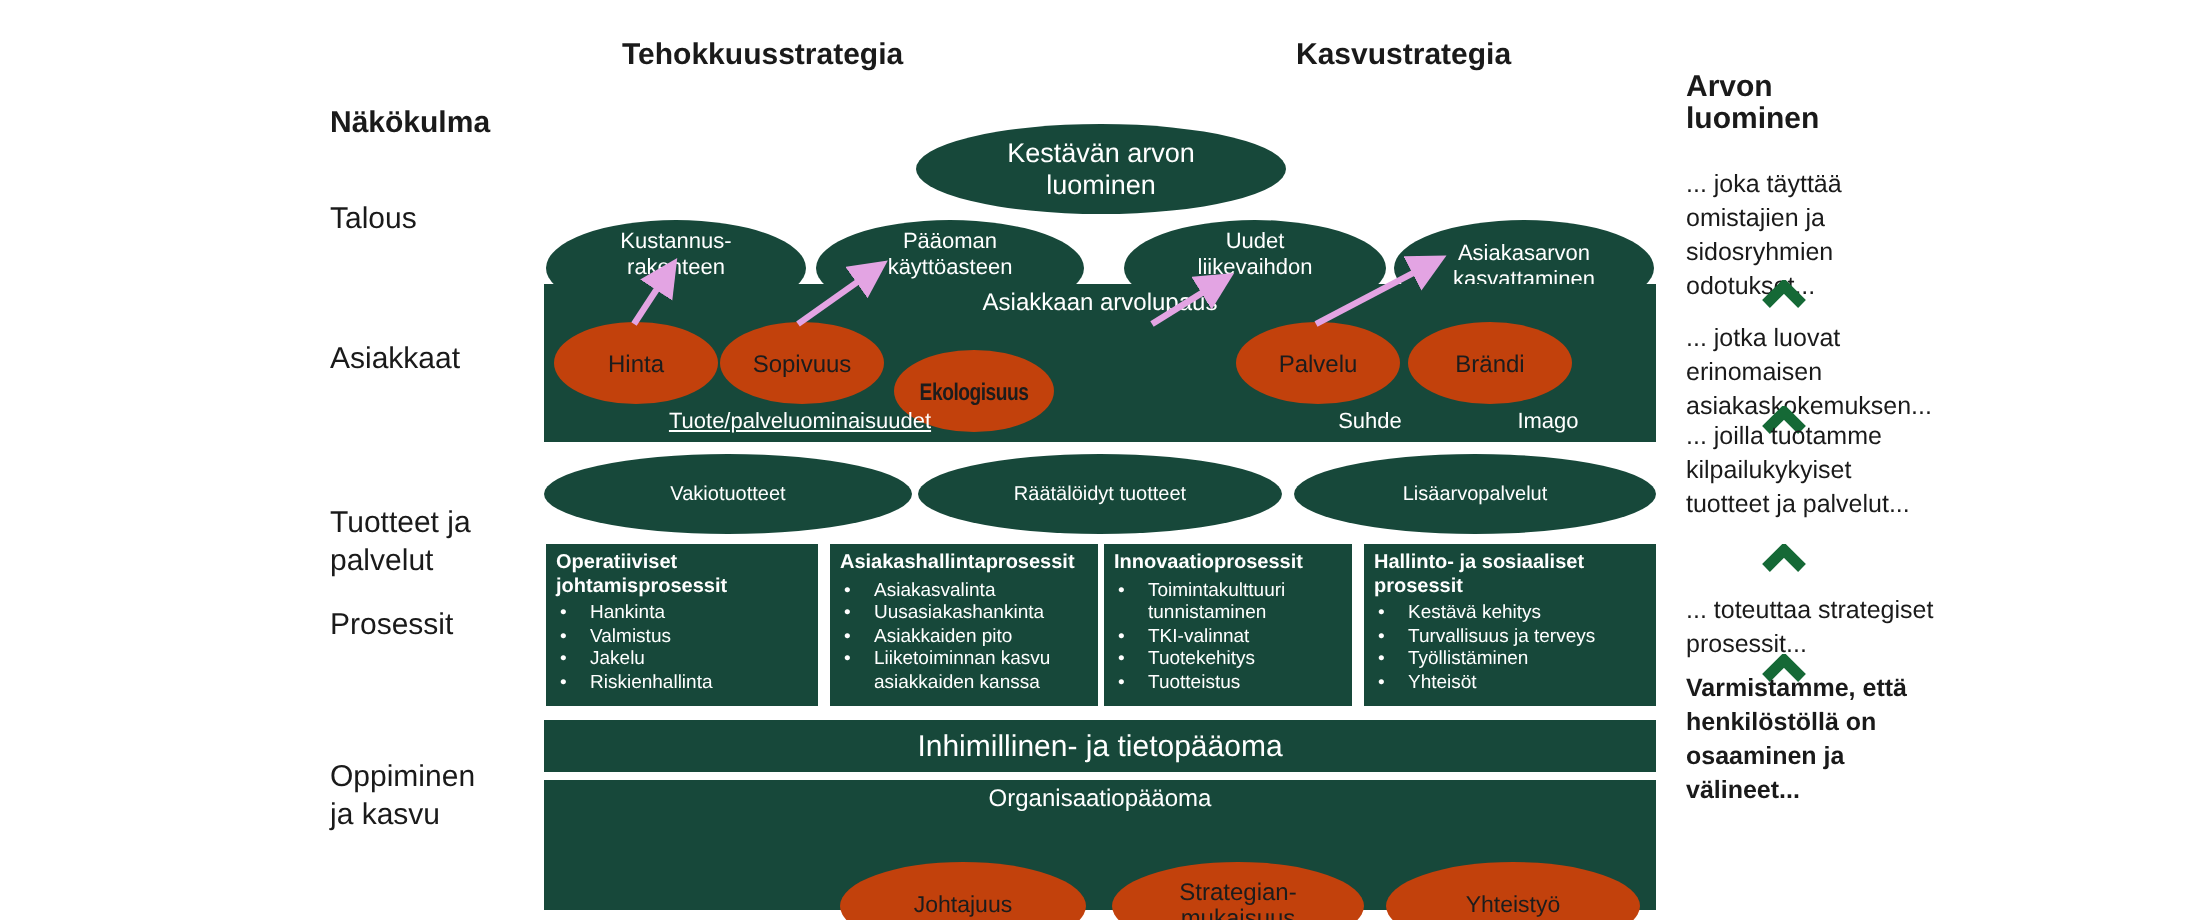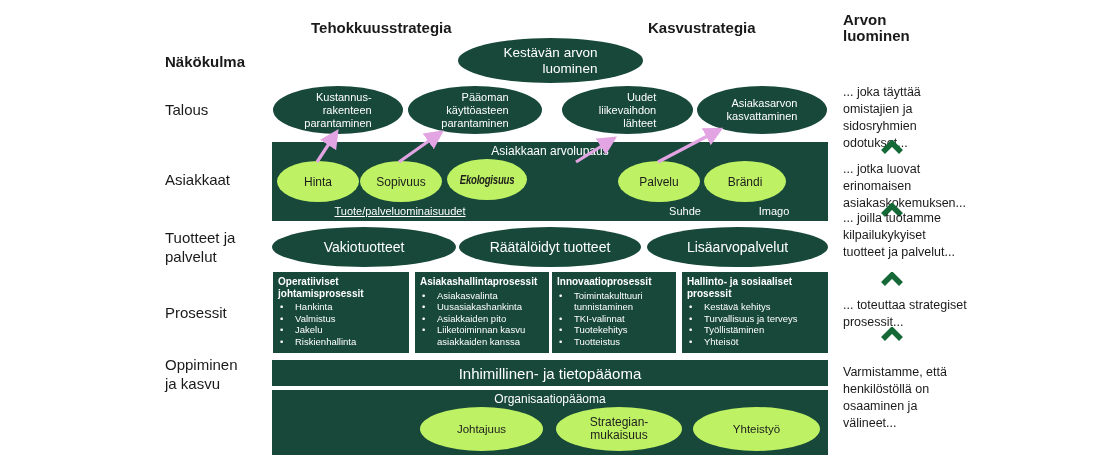--- a/index.html
+++ b/index.html
@@ -1,33 +1,33 @@
 <!DOCTYPE html>
 <html><head>
 <meta charset="utf-8">
 <style>
   html,body{margin:0;padding:0;background:#ffffff;}
   .canvas{
     position:relative;width:1100px;height:460px;background:#ffffff;overflow:hidden;
     font-family:"Liberation Sans", sans-serif;color:#1a1a1a;
   }
   .abs{position:absolute;}
-  .pre{white-space:pre-line;}
+  .pre{white-space:pre-line;margin-top:24px;}
   .hdr{font-weight:bold;font-size:15px;line-height:16px;}
   .rowlabel{font-size:15px;line-height:19px;}
   .de{ 
     background:#17483A;border-radius:50%;color:#ffffff;
-    display:flex;align-items:center;justify-content:center;text-align:right;
+    display:flex;align-items:center;justify-content:center;text-align:center;
   }
   .de.fin{font-size:11px;line-height:13px;}
   .de.top{font-size:13.5px;line-height:16px;}
-  .de.prod{font-size:14px;}
+  .de.prod{font-size:10px;}
   .gbox{background:#17483A;color:#ffffff;}
   .we{ 
-    position:absolute;background:#bef264;border-radius:50%;color:#1c1c1c;
+    position:absolute;background:#c2410c;border-radius:50%;color:#1c1c1c;
     display:flex;align-items:center;justify-content:center;text-align:center;
     font-size:12px;line-height:12px;
   }
   .cond{transform:scaleX(0.8);font-weight:600;letter-spacing:-0.3px;}
   .boxtitle{position:absolute;left:0;right:0;text-align:center;color:#fff;font-size:12px;top:2px;}
   .grouplabel{position:absolute;color:#fff;font-size:11px;transform:translateX(-50%);white-space:nowrap;}
   .pbox{background:#17483A;color:#fff;padding:4px 3px 2px 5px;box-sizing:border-box;}
   .pbox .ptitle{font-weight:bold;font-size:10px;line-height:11.5px;margin-bottom:2px;}
   .pbox ul{list-style:none;margin:0;padding:0;}
   .pbox li{position:relative;font-size:9.5px;line-height:11.5px;padding-left:17px;}
@@ -68,21 +68,21 @@
   <div class="abs de fin pre" style="left:562px;top:86px;width:131px;height:48px;">Uudet
 liikevaihdon
 lähteet</div>
   <div class="abs de fin pre" style="left:697px;top:86px;width:130px;height:48px;">Asiakasarvon
 kasvattaminen</div>
 
   <div class="abs gbox" style="left:272px;top:142px;width:556px;height:79px;">
     <div class="boxtitle">Asiakkaan arvolupaus</div>
     <div class="we" style="left:5px;top:19px;width:82px;height:41px;">Hinta</div>
     <div class="we" style="left:88px;top:19px;width:82px;height:41px;">Sopivuus</div>
-    <div class="we" style="left:175px;top:17px;width:80px;height:41px;font-style:italic;">
+    <div class="we" style="left:175px;top:33px;width:80px;height:41px;">
         <span class="cond">Ekologisuus</span>
       </div>
     <div class="we" style="left:346px;top:19px;width:82px;height:41px;">Palvelu</div>
     <div class="we" style="left:432px;top:19px;width:82px;height:41px;">Brändi</div>
     <div class="grouplabel" style="left:128px;top:63px;text-decoration:underline;">Tuote/palveluominaisuudet</div>
     <div class="grouplabel" style="left:413px;top:63px;">Suhde</div>
     <div class="grouplabel" style="left:502px;top:63px;">Imago</div>
   </div>
 
   <div class="abs de prod" style="left:272px;top:227px;width:184px;height:40px;">Vakiotuotteet</div>
@@ -153,21 +153,21 @@
     <svg width="24" height="14" viewBox="0 0 24 14">
         <path d="M3 12 L12 3 L21 12" stroke="#156936" stroke-width="5.5" fill="none"></path>
       </svg>
   </div>
   <div class="abs valtext" style="left:843px;top:297px;">... toteuttaa strategiset prosessit...</div>
   <div class="chev" style="left:880px;top:327px;">
     <svg width="24" height="14" viewBox="0 0 24 14">
         <path d="M3 12 L12 3 L21 12" stroke="#156936" stroke-width="5.5" fill="none"></path>
       </svg>
   </div>
-  <div class="abs valtext" style="left:843px;top:364px;">Varmistamme, että henkilöstöllä on osaaminen ja välineet...</div>
+  <div class="abs valtext" style="left:843px;top:336px;font-weight:bold;">Varmistamme, että henkilöstöllä on osaaminen ja välineet...</div>
 
   <svg class="overlay" width="1100" height="460" viewBox="0 0 1100 460">
     <defs>
       <marker id="ah" markerWidth="7" markerHeight="7" refX="4.5" refY="3" orient="auto">
         <path d="M0,0 L6,3 L0,6 Z" fill="#E3A4E3"></path>
       </marker>
     </defs>
     <line x1="317" y1="162" x2="336" y2="133" stroke="#E3A4E3" stroke-width="3.2" marker-end="url(#ah)"></line>
     <line x1="399" y1="162" x2="440" y2="133" stroke="#E3A4E3" stroke-width="3.2" marker-end="url(#ah)"></line>
     <line x1="576" y1="162" x2="613" y2="139" stroke="#E3A4E3" stroke-width="3.2" marker-end="url(#ah)"></line>

